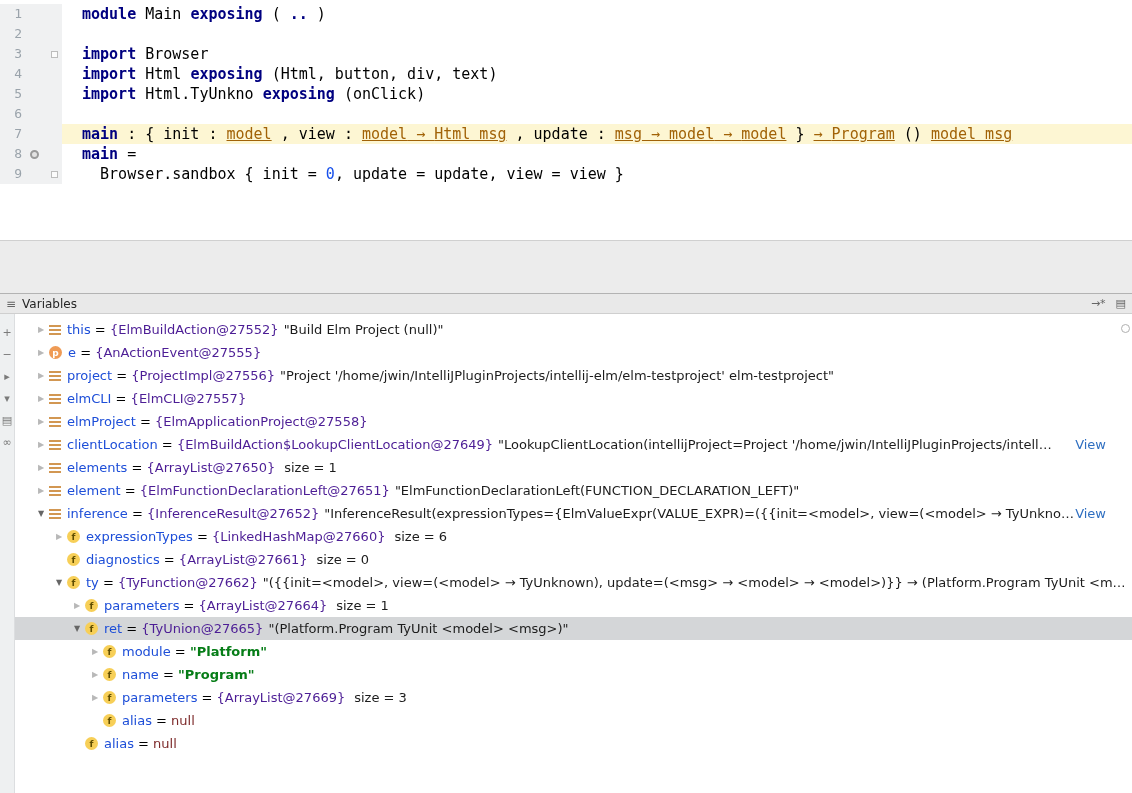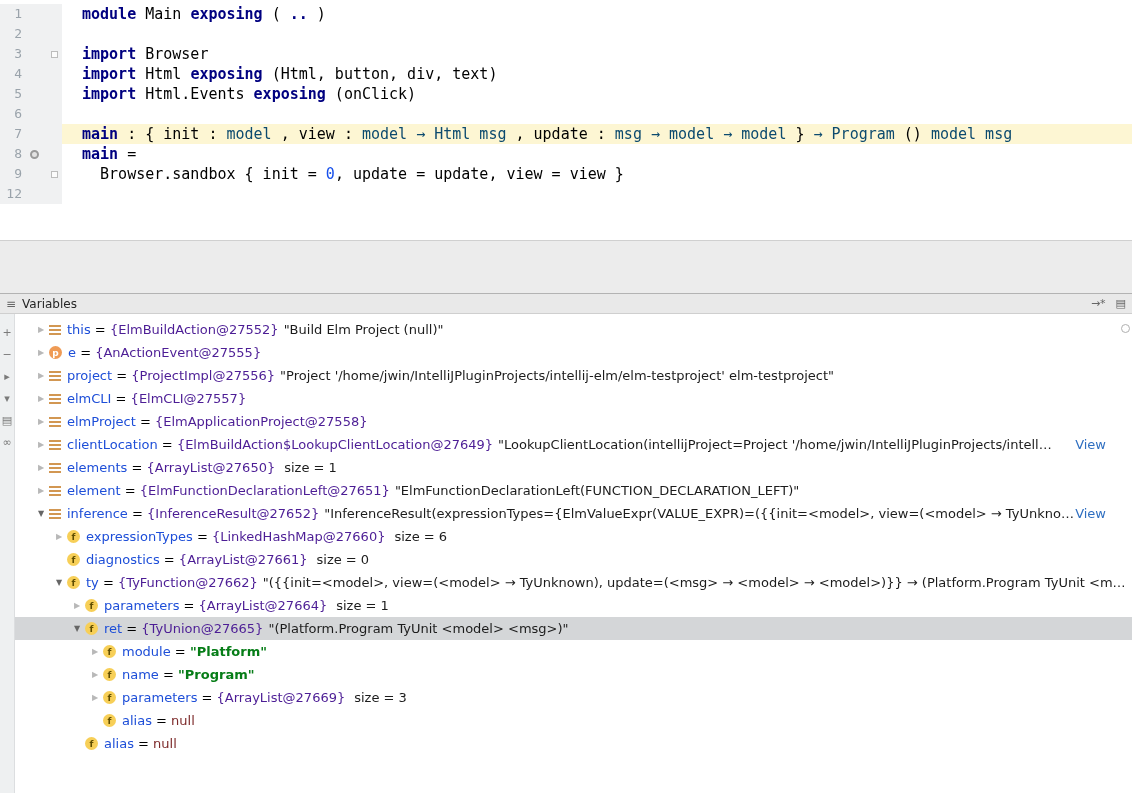--- a/index.html
+++ b/index.html
@@ -16,21 +16,21 @@
   .gutter { width:62px; flex:none; display:flex; background:#f0f1f2; }
   .lnum { width:22px; text-align:right; color:#9aa3ab; font-size:13px; }
   .marker { width:24px; display:flex; align-items:center; justify-content:center; }
   .circ { width:9px; height:9px; border-radius:50%; border:2px solid #9a9a9a; background:#e3e3e3; display:block; }
   .foldslot { width:16px; display:flex; align-items:center; justify-content:center; }
   .foldmark { width:7px; height:7px; border:1px solid #bcbcbc; background:#fbfbfb; display:block; }
   .lcontent { flex:1; padding-left:20px; white-space:pre; overflow:hidden; }
   .lcontent.hl { background:#fdf6d3; }
   .seg-kw { color:#000080; font-weight:bold; }
   .seg-pl { color:#000; }
-  .seg-ty { color:#0c4a6e; }
+  .seg-ty { color:#a16207;text-decoration:underline; }
   .seg-num { color:#1750eb; }
 
   
   .splitter { height:53px; background:#ececec; border-top:1px solid #d0d0d0; }
 
   
   .var-header { height:21px; background:#e9e9e9; border-top:1px solid #b3b3b3;
                 border-bottom:1px solid #cfcfcf; display:flex; align-items:center;
                 padding:0 6px; font-size:12px; color:#262626; }
   .hdr-menu { color:#666; margin-right:6px; font-size:12px; }
@@ -67,26 +67,25 @@
 </style>
 </head>
 <body>
 
 <div class="editor">
   <div id="editor-lines">
       <div class="eline"><div class="gutter"><span class="lnum">1</span><span class="marker"></span><span class="foldslot"></span></div><div class="lcontent"><span class="seg-kw">module</span><span class="seg-pl"> Main </span><span class="seg-kw">exposing</span><span class="seg-pl"> ( </span><span class="seg-kw">..</span><span class="seg-pl"> )</span></div></div>
       <div class="eline"><div class="gutter"><span class="lnum">2</span><span class="marker"></span><span class="foldslot"></span></div><div class="lcontent"></div></div>
       <div class="eline"><div class="gutter"><span class="lnum">3</span><span class="marker"></span><span class="foldslot"><span class="foldmark"></span></span></div><div class="lcontent"><span class="seg-kw">import</span><span class="seg-pl"> Browser</span></div></div>
       <div class="eline"><div class="gutter"><span class="lnum">4</span><span class="marker"></span><span class="foldslot"></span></div><div class="lcontent"><span class="seg-kw">import</span><span class="seg-pl"> Html </span><span class="seg-kw">exposing</span><span class="seg-pl"> (Html, button, div, text)</span></div></div>
-      <div class="eline"><div class="gutter"><span class="lnum">5</span><span class="marker"></span><span class="foldslot"></span></div><div class="lcontent"><span class="seg-kw">import</span><span class="seg-pl"> Html.Events </span><span class="seg-kw">exposing</span><span class="seg-pl"> (onClick)</span></div></div>
+      <div class="eline"><div class="gutter"><span class="lnum">5</span><span class="marker"></span><span class="foldslot"></span></div><div class="lcontent"><span class="seg-kw">import</span><span class="seg-pl"> Html.TyUnkno </span><span class="seg-kw">exposing</span><span class="seg-pl"> (onClick)</span></div></div>
       <div class="eline"><div class="gutter"><span class="lnum">6</span><span class="marker"></span><span class="foldslot"></span></div><div class="lcontent"></div></div>
       <div class="eline"><div class="gutter"><span class="lnum">7</span><span class="marker"></span><span class="foldslot"></span></div><div class="lcontent hl"><span class="seg-kw">main</span><span class="seg-pl"> : { init : </span><span class="seg-ty">model</span><span class="seg-pl"> , view : </span><span class="seg-ty">model</span><span class="seg-ty"> → </span><span class="seg-ty">Html msg</span><span class="seg-pl"> , update : </span><span class="seg-ty">msg</span><span class="seg-ty"> → </span><span class="seg-ty">model</span><span class="seg-ty"> → </span><span class="seg-ty">model</span><span class="seg-pl"> } </span><span class="seg-ty">→ </span><span class="seg-ty">Program</span><span class="seg-pl"> () </span><span class="seg-ty">model msg</span></div></div>
       <div class="eline"><div class="gutter"><span class="lnum">8</span><span class="marker"><span class="circ"></span></span><span class="foldslot"></span></div><div class="lcontent"><span class="seg-kw">main</span><span class="seg-pl"> =</span></div></div>
       <div class="eline"><div class="gutter"><span class="lnum">9</span><span class="marker"></span><span class="foldslot"><span class="foldmark"></span></span></div><div class="lcontent"><span class="seg-pl">  Browser.sandbox { init = </span><span class="seg-num">0</span><span class="seg-pl">, update = update, view = view }</span></div></div>
-      <div class="eline"><div class="gutter"><span class="lnum">12</span><span class="marker"></span><span class="foldslot"></span></div><div class="lcontent"></div></div>
     </div>
 </div>
 
 <div class="splitter"></div>
 
 <div class="var-header">
   <span class="hdr-menu">≡</span>
   <span class="hdr-title">Variables</span>
   <span class="hdr-icons" id="hdr-icons">
       <span class="hicon">→*</span>

